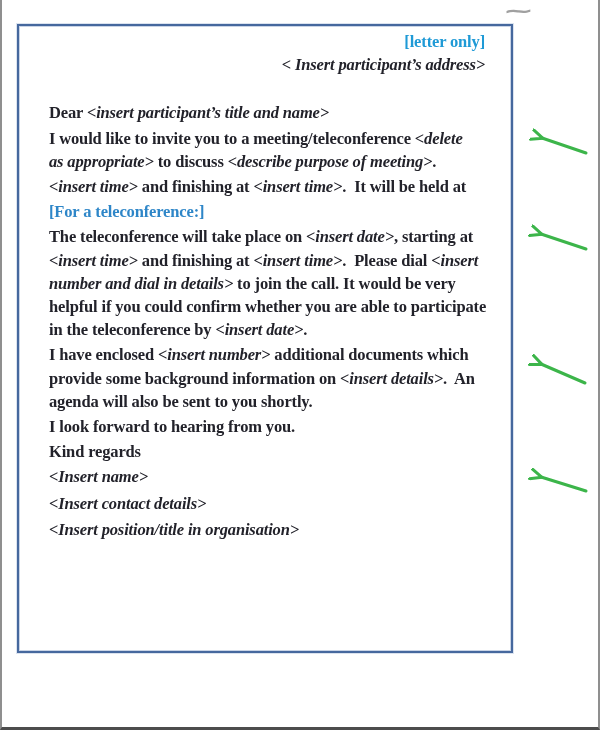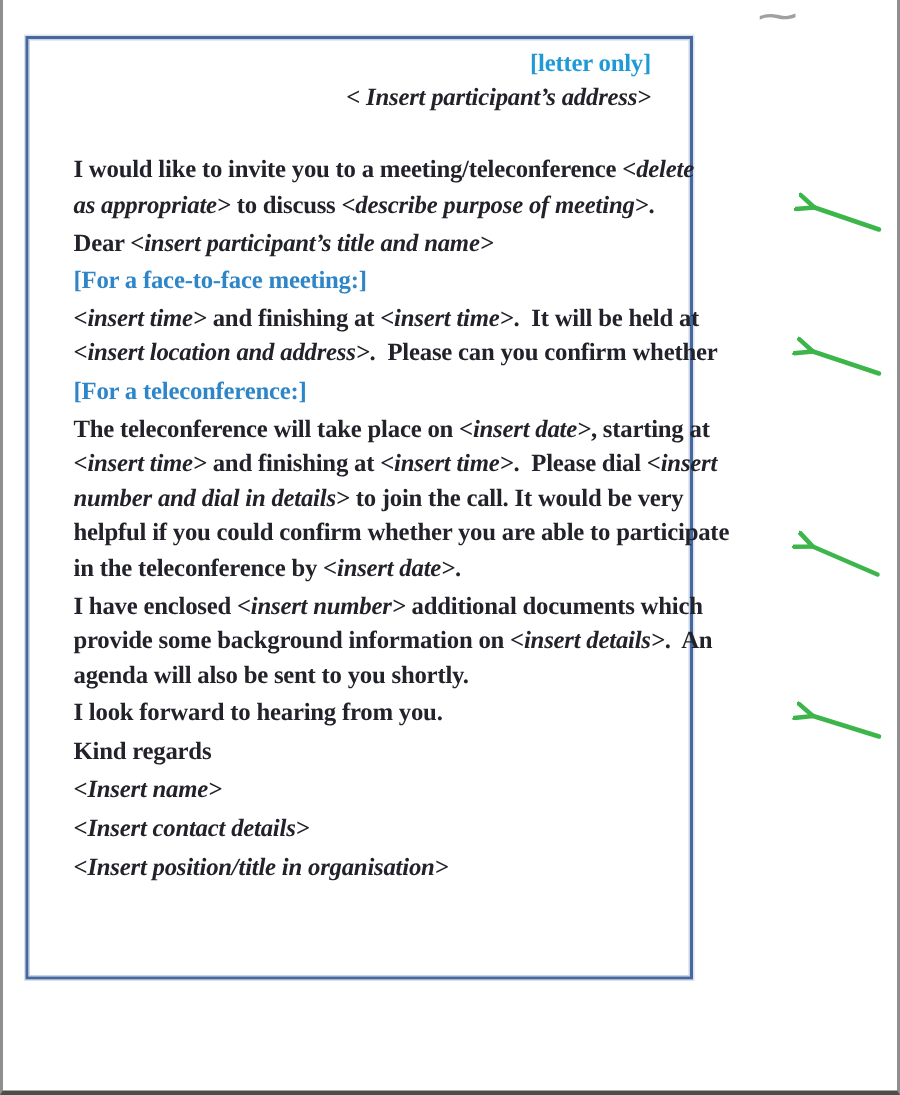--- a/index.html
+++ b/index.html
@@ -9,21 +9,21 @@
     border-left:2px solid #8f8f8f; border-right:2px solid #8f8f8f;
     border-bottom:3px solid #4d4d4d;
     font-family:"Liberation Serif", serif;
   }
   .corner-mark {
     position:absolute; left:508px; top:-2px; color:#a0a0a0;
     font-size:20px; font-weight:700; transform:scaleX(1.9);
     font-family:"DejaVu Sans", sans-serif;
   }
   .letter {
-    position:absolute; left:15px; top:24px; width:445px; height:629px;
+    position:absolute; left:15px; top:24px; width:496px; height:629px;
     box-sizing:border-box; border:2px solid var(--border, #46689e);
     box-shadow: inset 0 0 0 1px #c9d4e6, 0 0 0 1px #dbe3ef;
     padding:4px 26px 0 30px;
   }
   .letter-header { text-align:right; margin:0 0 25px 0; }
   .hline { display:block; line-height:23.2px; font-size:16.5px; letter-spacing:-0.15px; }
   .tag  { color:var(--tag, #1f9ad6); font-weight:600; }
   .addr { color:var(--text, #22222a); font-weight:700; font-style:italic; }
   .p { margin:0 0 2px 0; font-size:16.5px; line-height:23.2px;
        font-weight:600; color:var(--text, #22222a); letter-spacing:-0.15px; }
@@ -42,32 +42,28 @@
 
   <span class="corner-mark">~</span>
 
   <div class="letter">
     <div class="letter-header">
       <span class="hline tag">[letter only]</span>
       <span class="hline addr">&lt; Insert participant’s address&gt;</span>
     </div>
     <div id="letter-body">
         <p class="p">
+          <span class="line"><span>Dear </span><span class="r-i">&lt;insert participant’s title and name&gt;</span></span>
+        </p>
+        <p class="p">
           <span class="line"><span>I would like to invite you to a meeting/teleconference </span><span class="r-i">&lt;delete</span></span>
           <span class="line"><span class="r-i">as appropriate&gt;</span><span> to discuss </span><span class="r-i">&lt;describe purpose of meeting&gt;</span><span>.</span></span>
         </p>
         <p class="p">
-          <span class="line"><span>Dear </span><span class="r-i">&lt;insert participant’s title and name&gt;</span></span>
-        </p>
-        <p class="p p-heading">
-          <span class="line"><span>[For a face-to-face meeting:]</span></span>
-        </p>
-        <p class="p">
           <span class="line"><span class="r-i">&lt;insert time&gt;</span><span> and finishing at </span><span class="r-i">&lt;insert time&gt;</span><span>.  It will be held at</span></span>
-          <span class="line"><span class="r-i">&lt;insert location and address&gt;</span><span>.  Please can you confirm whether</span></span>
         </p>
         <p class="p p-heading">
           <span class="line"><span>[For a teleconference:]</span></span>
         </p>
         <p class="p">
           <span class="line"><span>The teleconference will take place on </span><span class="r-i">&lt;insert date&gt;</span><span>, starting at</span></span>
           <span class="line"><span class="r-i">&lt;insert time&gt;</span><span> and finishing at </span><span class="r-i">&lt;insert time&gt;</span><span>.  Please dial </span><span class="r-i">&lt;insert</span></span>
           <span class="line"><span class="r-i">number and dial in details&gt;</span><span> to join the call. It would be very</span></span>
           <span class="line"><span>helpful if you could confirm whether you are able to participate</span></span>
           <span class="line"><span>in the teleconference by </span><span class="r-i">&lt;insert date&gt;</span><span>.</span></span>

